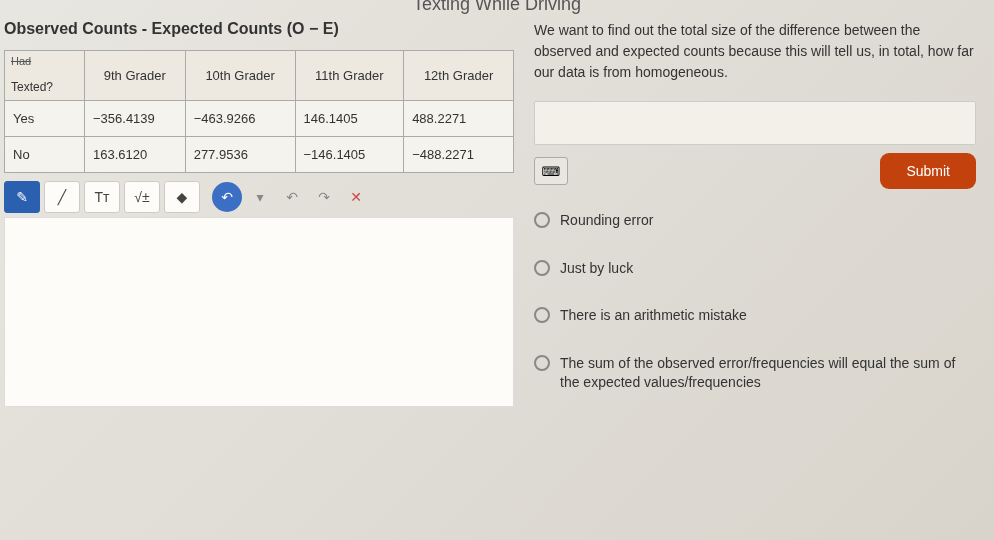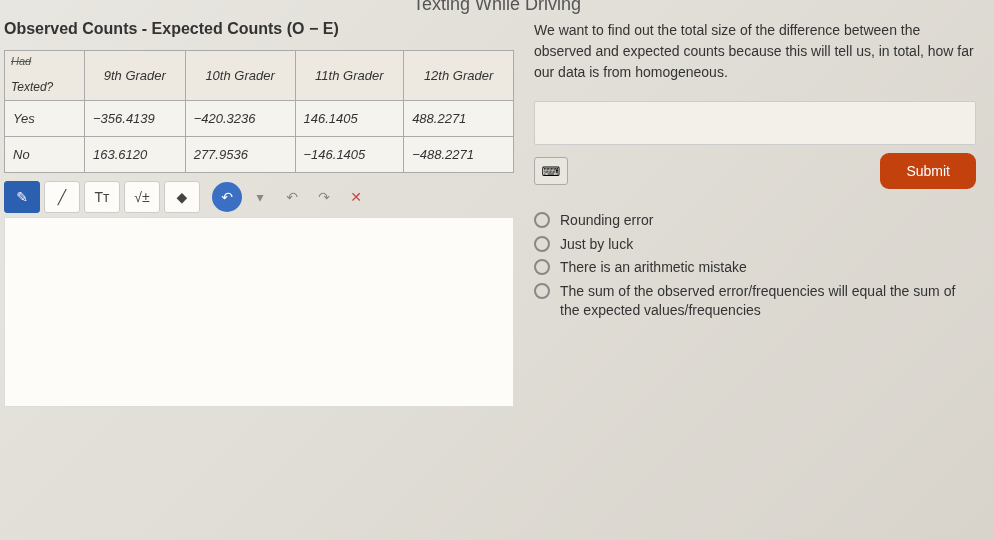--- a/index.html
+++ b/index.html
@@ -43,21 +43,20 @@
     .data-table {
       border-collapse: collapse;
       background: #f5f3ee;
       width: 100%;
       font-size: 13px;
     }
     .data-table th, .data-table td {
       border: 1px solid #aaa;
       padding: 10px 8px;
       color: #333;
-      font-style: italic;
     }
     .data-table th {
       font-weight: normal;
       background: #ede9e0;
     }
     .corner-cell {
       position: relative;
       height: 50px;
       width: 80px;
     }
@@ -163,21 +162,21 @@
       color: #fff;
       border: none;
       padding: 10px 26px;
       font-size: 14px;
       border-radius: 9px;
       cursor: pointer;
     }
     .radio-group {
       display: flex;
       flex-direction: column;
-      gap: 4px;
+      gap: 28px;
     }
     .radio-item {
       display: flex;
       align-items: flex-start;
       gap: 10px;
       font-size: 14px;
       color: #333;
       cursor: pointer;
     }
     .radio-circle {
@@ -209,21 +208,21 @@
           <span class="corner-bottom">Texted?</span>
         </th>
         <th>9th Grader</th>
         <th>10th Grader</th>
         <th>11th Grader</th>
         <th>12th Grader</th>
       </tr>
       <tr>
         <td>Yes</td>
         <td>−356.4139</td>
-        <td>−420.3236</td>
+        <td>−463.9266</td>
         <td>146.1405</td>
         <td>488.2271</td>
       </tr>
       <tr>
         <td>No</td>
         <td>163.6120</td>
         <td>277.9536</td>
         <td>−146.1405</td>
         <td>−488.2271</td>
       </tr>

